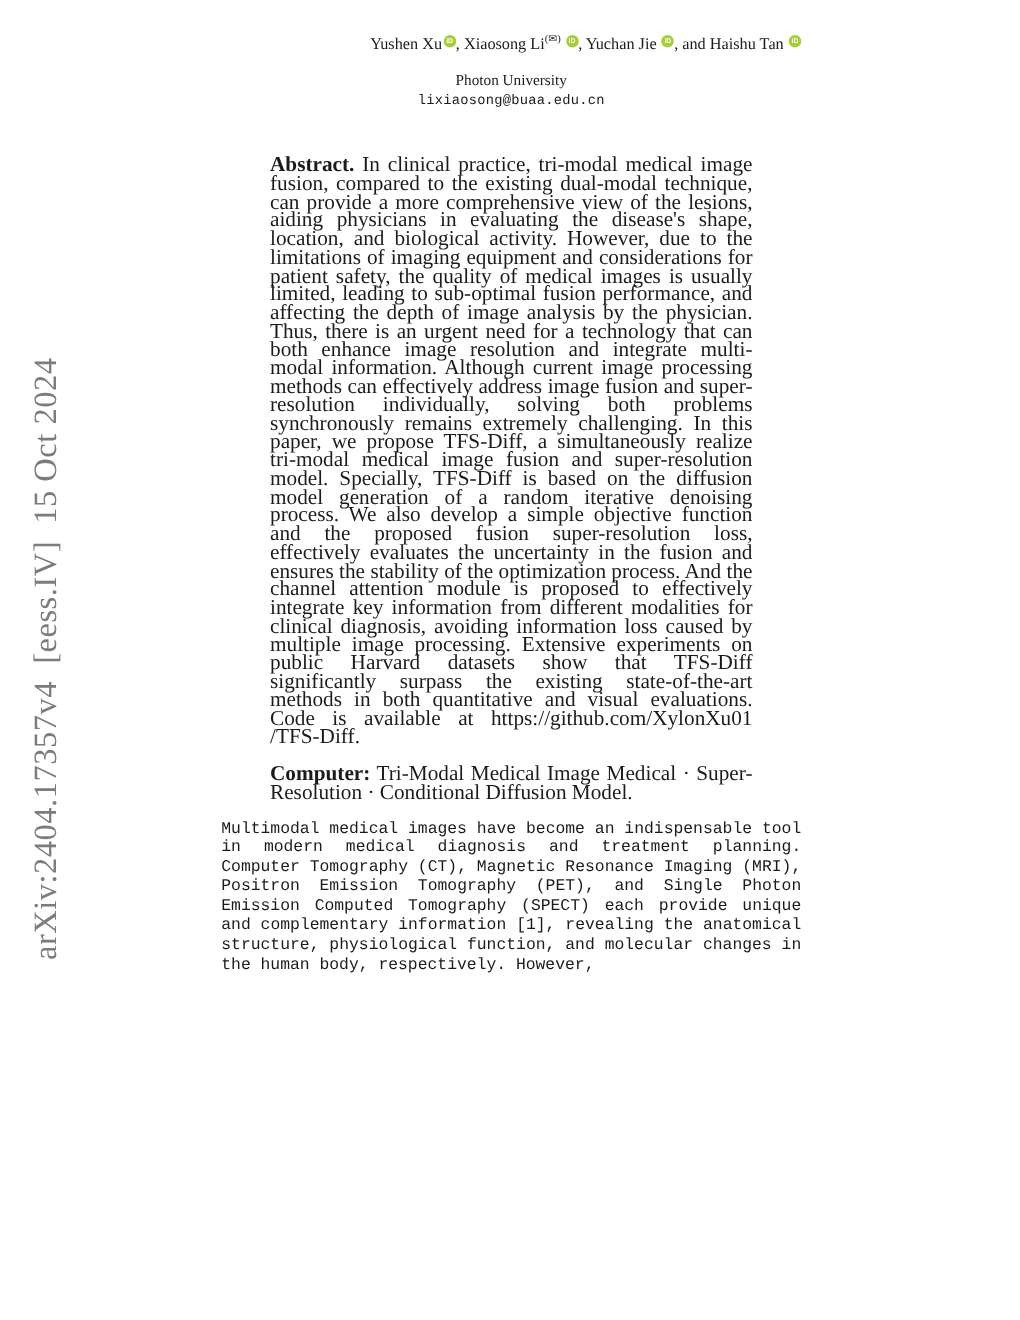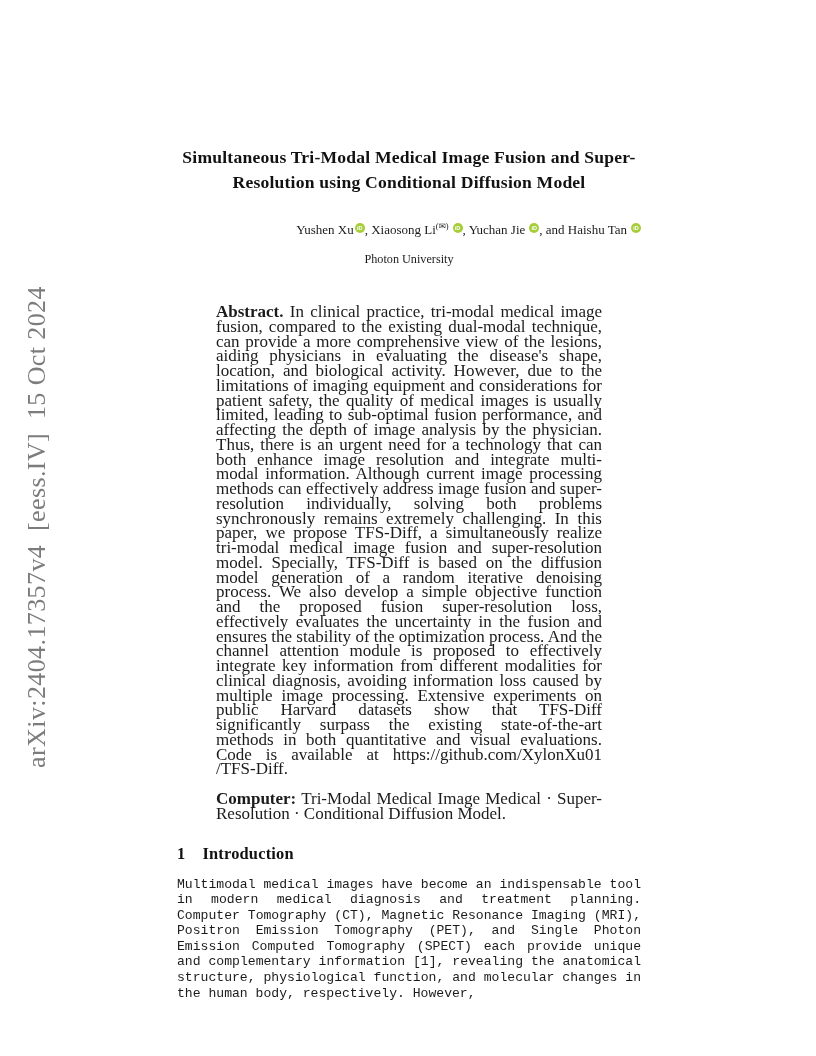--- a/index.html
+++ b/index.html
@@ -53,28 +53,27 @@
   }
   .code-link{color:inherit;text-decoration:none;}
 </style>
 </head>
 <body>
 
 <div class="arxiv-stamp" style="color: rgb(124, 124, 124);">arXiv:2404.17357v4  [eess.IV]  15 Oct 2024</div>
 
 <main class="content">
 
-  <h1 class="title">Simultaneous Tri-Modal Medical Image Fusion and Super-Resolution using Conditional Diffusion Model</h1>
 
   <div class="authors"><span>Yushen Xu</span><span class="orcid" style="background: rgb(166, 206, 57);"></span><span>, </span><span>Xiaosong Li</span><sup>(✉)</sup><span class="orcid gap" style="background: rgb(166, 206, 57);"></span><span>, </span><span>Yuchan Jie</span><span class="orcid gap" style="background: rgb(166, 206, 57);"></span><span>, and </span><span>Haishu Tan</span><span class="orcid gap" style="background: rgb(166, 206, 57);"></span></div>
 
   <div class="affiliation">Photon University</div>
+  <div class="email">lixiaosong@buaa.edu.cn</div>
 
   <section class="abstract-block">
     <p class="abstract"><span class="run-in">Abstract.</span> <span>In clinical practice, tri-modal medical image fusion, compared to the existing dual-modal technique, can provide a more comprehensive view of the lesions, aiding physicians in evaluating the disease's shape, location, and biological activity. However, due to the limitations of imaging equipment and considerations for patient safety, the quality of medical images is usually limited, leading to sub-optimal fusion performance, and affecting the depth of image analysis by the physician. Thus, there is an urgent need for a technology that can both enhance image resolution and integrate multi-modal information. Although current image processing methods can effectively address image fusion and super-resolution individually, solving both problems synchronously remains extremely challenging. In this paper, we propose TFS-Diff, a simultaneously realize tri-modal medical image fusion and super-resolution model. Specially, TFS-Diff is based on the diffusion model generation of a random iterative denoising process. We also develop a simple objective function and the proposed fusion super-resolution loss, effectively evaluates the uncertainty in the fusion and ensures the stability of the optimization process. And the channel attention module is proposed to effectively integrate key information from different modalities for clinical diagnosis, avoiding information loss caused by multiple image processing. Extensive experiments on public Harvard datasets show that TFS-Diff significantly surpass the existing state-of-the-art methods in both quantitative and visual evaluations. Code is available at </span><span class="code-link">https://github.com/XylonXu01 /TFS-Diff</span><span>.</span></p>
     <p class="keywords"><span class="run-in">Computer:</span> <span>Tri-Modal Medical Image Medical · Super-Resolution · Conditional Diffusion Model.</span></p>
   </section>
 
-  <h2 class="section-heading"><span class="section-number">1</span><span>Introduction</span></h2>
 
   <p class="body-para">Multimodal medical images have become an indispensable tool in modern medical diagnosis and treatment planning. Computer Tomography (CT), Magnetic Resonance Imaging (MRI), Positron Emission Tomography (PET), and Single Photon Emission Computed Tomography (SPECT) each provide unique and complementary information [1], revealing the anatomical structure, physiological function, and molecular changes in the human body, respectively. However,</p>
 
 </main>
 
 </body></html>

